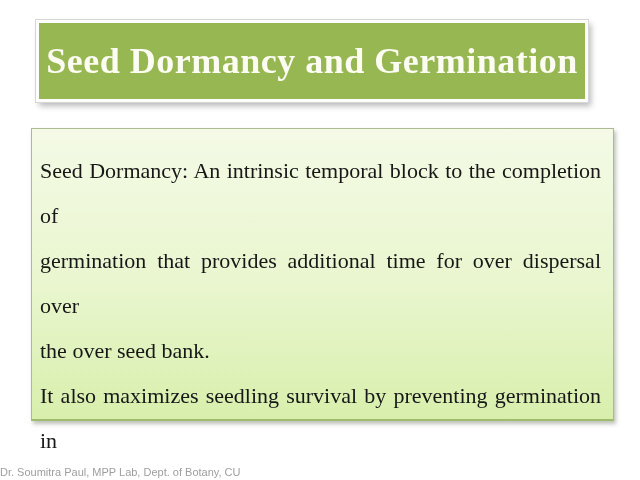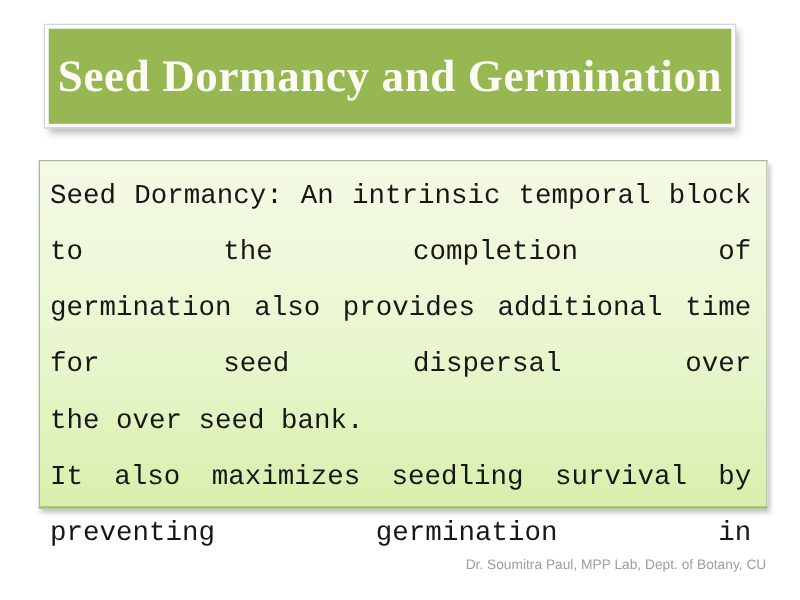--- a/index.html
+++ b/index.html
@@ -42,67 +42,66 @@
     white-space: nowrap;
     font-family: Liberation Serif, serif;
   }
   
   .content-box {
     position: absolute;
     left: 31px;
     top: 128px;
     width: 561px;
     height: 271px;
-    padding: 5px 12px 0 8px;
+    padding: 19px 12px 0 8px;
     background: linear-gradient(to bottom, #F4FAE6 0%, #E9F6CE 55%, #D8EFAC 100%);
     border: 1px solid #ACB995;
     border-bottom: 2px solid #9FBB6F;
     box-shadow: 2px 3px 4px rgba(110,120,95,0.45);
-    font-family: Liberation Mono, monospace;
   }
   .para {
     margin: 0;
   }
   .line {
     font-size: 22px;
     line-height: 45px;
     color: #171717;
     text-align: left;
     white-space: nowrap;
   }
   .line.full {
     white-space: normal;
     text-align: justify;
     text-align-last: justify;
   }
   
   .footer {
     position: absolute;
-    top: 446px;
+    top: 466px;
     left: 0;
     right: 27px;
-    text-align: right;
+    text-align: left;
     font-family: "Liberation Sans", sans-serif;
     font-size: 11px;
     color: #9E9E9E;
   }
 </style>
 </head>
 <body>
 
 <div class="slide">
 
   <div class="title-box">
     <span class="title-text">Seed Dormancy and Germination</span>
   </div>
 
   <div class="content-box">
     <div class="para">
       <div class="line full">Seed Dormancy: An intrinsic temporal block to the completion of</div>
-      <div class="line full">germination also provides additional time for seed dispersal over</div>
+      <div class="line full">germination that provides additional time for over dispersal over</div>
       <div class="line">the over seed bank.</div>
     </div>
     <div class="para">
       <div class="line full">It also maximizes seedling survival by preventing germination in</div>
 
     </div>
   </div>
 
   <div class="footer">Dr. Soumitra Paul, MPP Lab, Dept. of Botany, CU</div>
 

